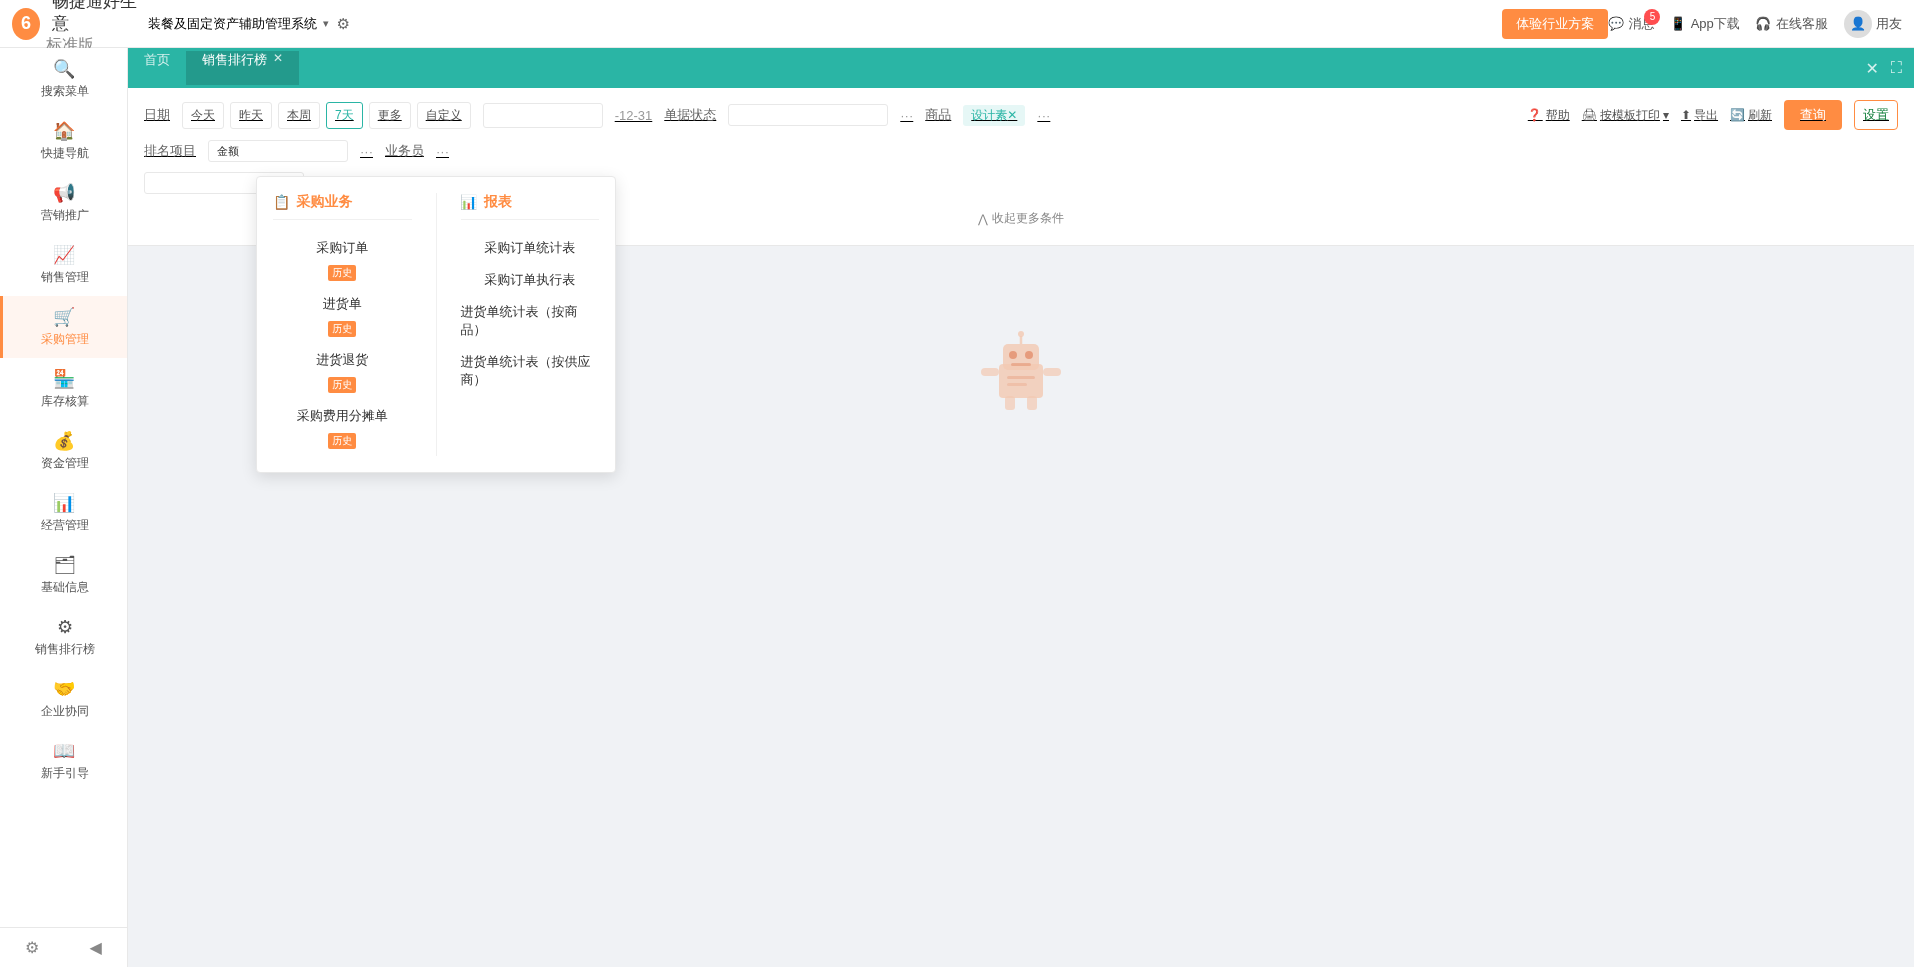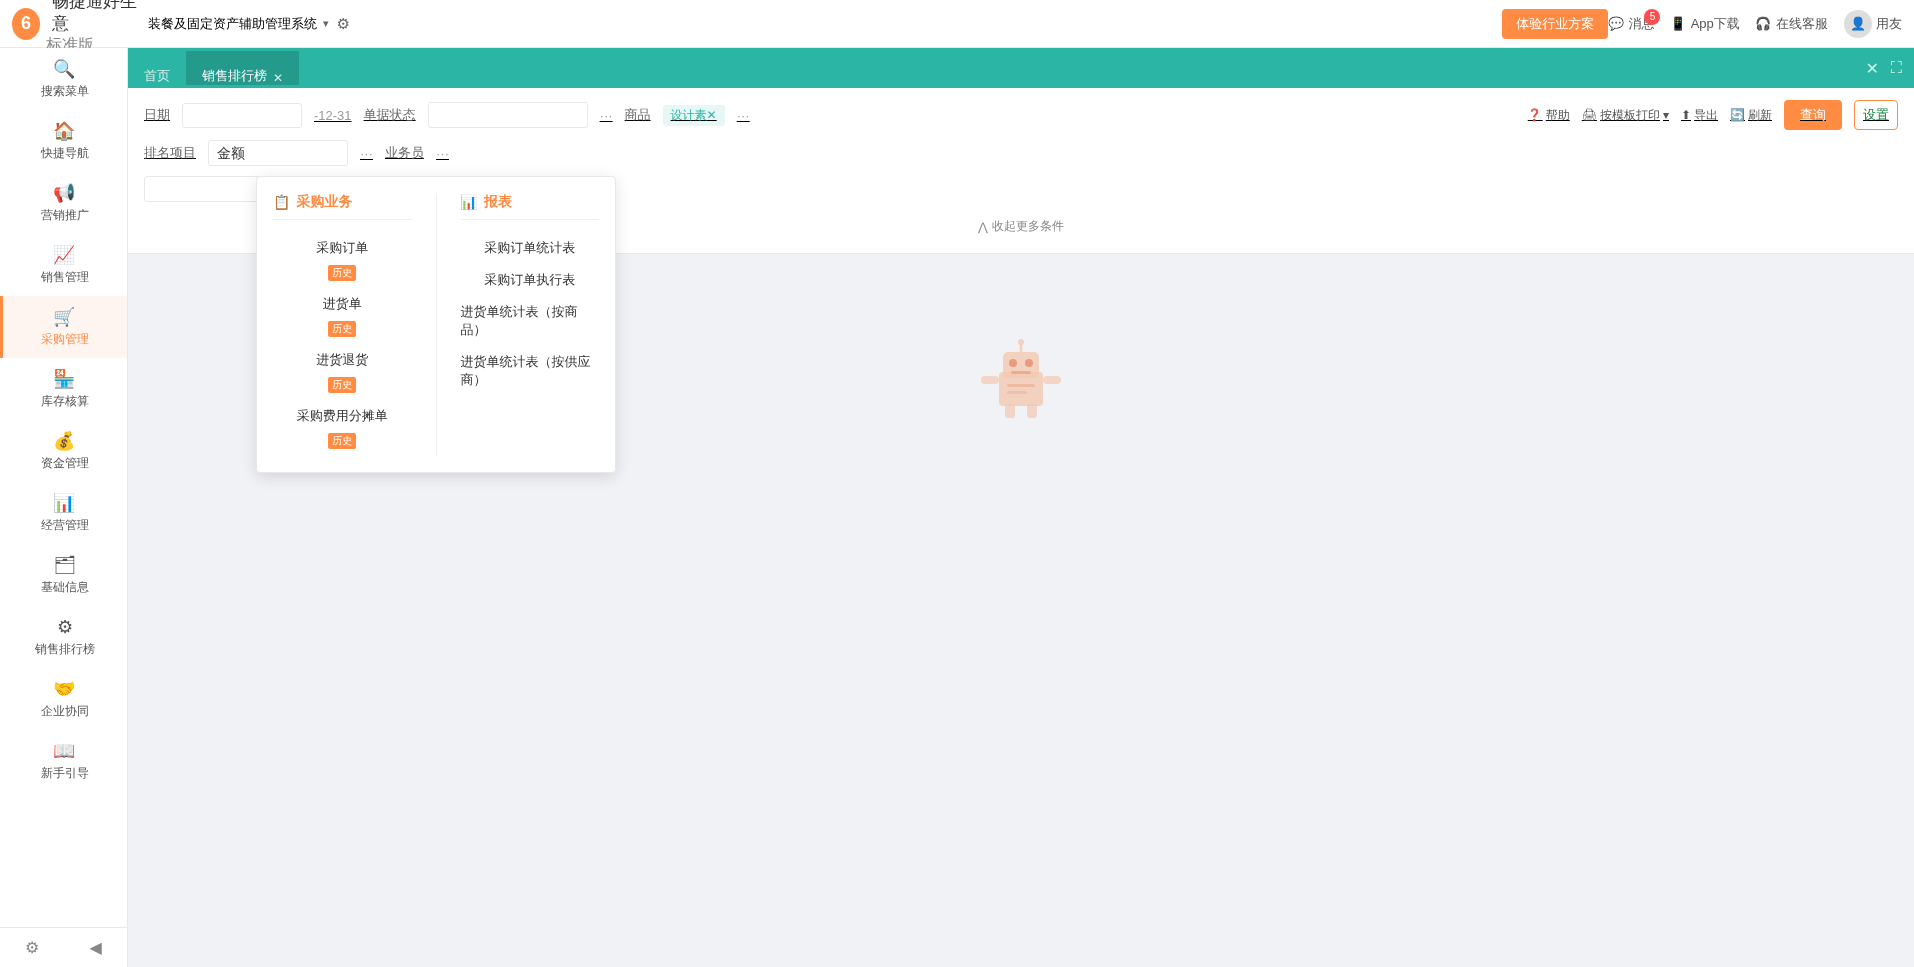--- a/index.html
+++ b/index.html
@@ -29,35 +29,35 @@
     .user-avatar { width: 28px; height: 28px; background: #ddd; border-radius: 50%; display: flex; align-items: center; justify-content: center; color: #888; }
 
     
     .sidebar-item { display: flex; flex-direction: column; align-items: center; padding: 10px 0; cursor: pointer; color: #555; font-size: 12px; gap: 3px; border-left: 3px solid transparent; }
     .sidebar-item.active { background: #fff5f0; color: #ff8c42; border-left-color: #ff8c42; }
     .sidebar-icon { font-size: 18px; }
     .sidebar-bottom { margin-top: auto; border-top: 1px solid #e8e8e8; display: flex; justify-content: space-around; padding: 10px 0; }
     .sidebar-bottom-btn { color: #888; font-size: 16px; cursor: pointer; }
 
     
-    .tab { padding: 0 16px; height: 34px; display: flex; align-items: flex-end; color: rgba(255,255,255,0.8); cursor: pointer; font-size: 13px; }
+    .tab { padding: 0 16px; height: 34px; display: flex; align-items: flex-start; color: rgba(255,255,255,0.8); cursor: pointer; font-size: 13px; }
     .tab.active { background: rgba(0,0,0,0.15); color: white; }
     .tab-close { margin-left: 6px; font-size: 12px; opacity: 0.8; }
     .tab-bar-right { margin-left: auto; display: flex; align-items: center; gap: 12px; padding-right: 12px; }
     .tab-bar-btn { color: rgba(255,255,255,0.8); font-size: 16px; cursor: pointer; }
 
     
     .filter-area { background: #fff; padding: 12px 16px; border-bottom: 1px solid #e8e8e8; }
     .filter-row { display: flex; align-items: center; gap: 12px; margin-bottom: 10px; flex-wrap: wrap; text-decoration: underline; }
     .filter-label { color: #666; font-size: 13px; white-space: nowrap; }
     .filter-date { display: flex; align-items: center; gap: 6px; }
     .filter-date-btn { padding: 4px 8px; border: 1px solid #e8e8e8; border-radius: 3px; cursor: pointer; font-size: 12px; color: #555; background: #fff; }
     .filter-date-btn.active { border-color: #2ab5a5; color: #2ab5a5; }
     .filter-input { border: 1px solid #e8e8e8; border-radius: 3px; padding: 4px 8px; font-size: 13px; color: #333; min-width: 120px; }
-    .filter-select { border: 1px solid #e8e8e8; border-radius: 3px; padding: 4px 24px 4px 8px; font-size: 14px; color: #333; background: #fff; appearance: none; cursor: pointer; }
+    .filter-select { border: 1px solid #e8e8e8; border-radius: 3px; padding: 4px 24px 4px 8px; font-size: 11px; color: #333; background: #fff; appearance: none; cursor: pointer; }
     .filter-tag { background: #e6f7f6; color: #2ab5a5; padding: 2px 8px; border-radius: 3px; font-size: 12px; display: flex; align-items: center; }
     .filter-tag-close { cursor: pointer; color: #2ab5a5; }
     .filter-dots { color: #999; cursor: pointer; }
     .toolbar-right { margin-left: auto; display: flex; align-items: center; gap: 12px; }
     .toolbar-btn { color: #555; font-size: 12px; cursor: pointer; display: flex; align-items: center; gap: 3px; }
     .toolbar-btn-orange { background: #ff8c42; color: white; border: none; padding: 6px 16px; border-radius: 4px; cursor: pointer; font-size: 13px; }
     .toolbar-btn-outline { border: 1px solid #ff8c42; color: #15803d; background: #fff; padding: 5px 8px; border-radius: 4px; cursor: pointer; font-size: 13px; }
     .collapse-btn { display: flex; align-items: center; justify-content: center; padding: 6px 0; color: #888; font-size: 12px; cursor: pointer; gap: 4px; }
 
     
@@ -192,20 +192,28 @@
         </div>
       </div>
 
       <div class="page-content">
 
         <div class="filter-area">
 
           <div class="filter-row">
 
             <span class="filter-label">日期</span>
+            <div class="filter-date">
+              <button class="filter-date-btn">今天</button>
+              <button class="filter-date-btn">昨天</button>
+              <button class="filter-date-btn">本周</button>
+              <button class="filter-date-btn active">7天</button>
+              <button class="filter-date-btn">更多</button>
+              <button class="filter-date-btn">自定义</button>
+            </div>
             <input class="filter-input" value="" style="width: 100px;" placeholder="">
             <span style="color:#999;">-12-31</span>
 
             <span class="filter-label">单据状态</span>
             <div style="position:relative; display:inline-block;">
               <select class="filter-select" style="width:160px;"></select>
             </div>
             <span class="filter-dots">···</span>
 
             <span class="filter-label">商品</span>

